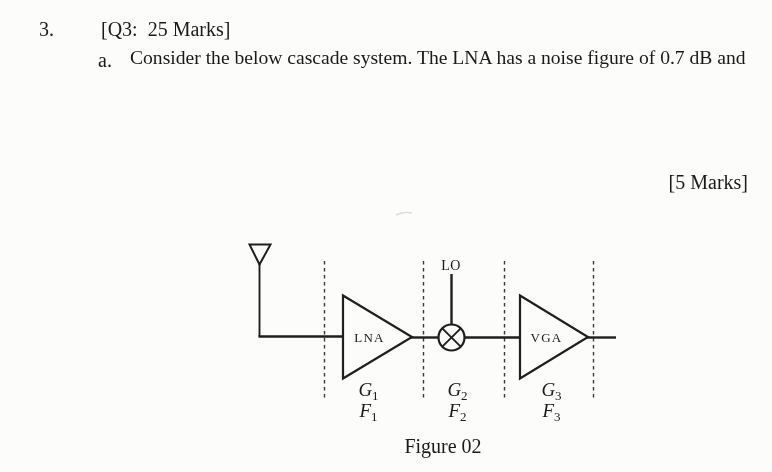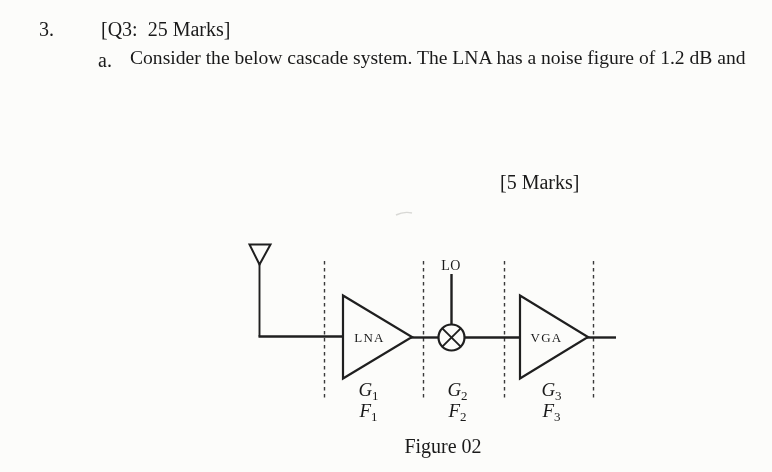--- a/index.html
+++ b/index.html
@@ -29,21 +29,21 @@
   }
   .para {
     left: 130px; top: 43px;
     font-size: 19.6px;
     line-height: 29.4px;
     white-space: nowrap;
   }
   .marks {
     left: 500px; top: 172px; width: 248px;
     font-size: 20px; line-height: 1;
-    text-align: left;
+    text-align: right;
   }
   svg.diagram {
     position: absolute;
     left: 0; top: 0;
     width: 772px; height: 472px;
   }
   svg .outline {
     fill: #fcfcfa;
     stroke: #1f1f1f;
     stroke-width: 2.2;
@@ -102,21 +102,21 @@
 </head>
 <body>
 
 <div class="page">
 
   <div class="abs qnum">3.</div>
   <div class="abs qheader">[Q3:  25 Marks]</div>
   <div class="abs part-label">a.</div>
 
   <div class="abs para">
-    <div>Consider the below cascade system. The LNA has a noise figure of 1.2 dB and</div>
+    <div>Consider the below cascade system. The LNA has a noise figure of 0.7 dB and</div>
   </div>
 
   <div class="abs marks">[5 Marks]</div>
 
   <svg class="diagram" viewBox="0 0 772 472">
 
     <path class="artifact" d="M396 215 q8 -4 16 -2"></path>
 
     <line class="dashed" x1="324.5" y1="261" x2="324.5" y2="400"></line>
     <line class="dashed" x1="423.5" y1="261" x2="423.5" y2="400"></line>

